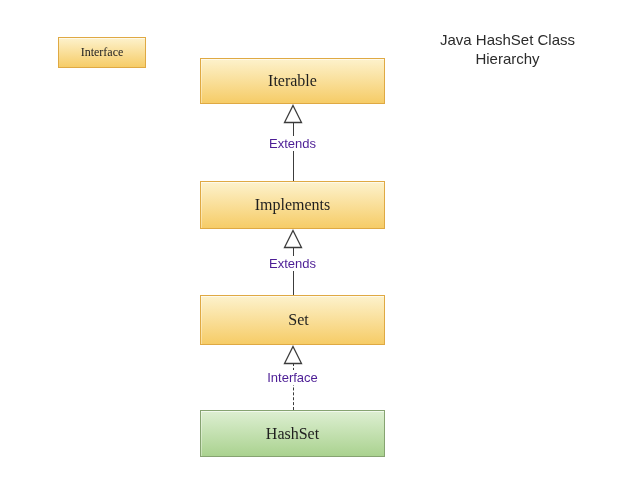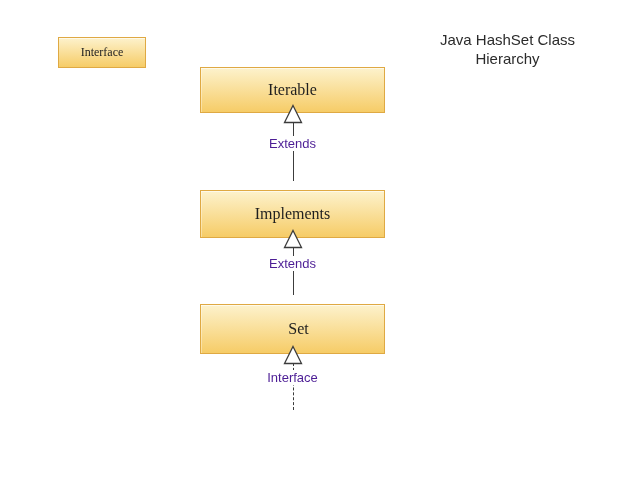--- a/index.html
+++ b/index.html
@@ -22,21 +22,20 @@
     align-items: center;
     justify-content: center;
     font-family: "Liberation Serif", "DejaVu Serif", serif;
     font-size: 16px;
     color: #1f1f1f;
     box-shadow: inset 0 1px 0 rgba(255,255,255,0.6), inset 1px 0 0 rgba(255,255,255,0.35);
   }
   .node.interface {
     background: linear-gradient(to bottom, var(--interface-fill-top), var(--interface-fill-bottom));
     border: 1px solid var(--interface-border);
-    margin-top: 9px;
   }
   .node.class {
     background: linear-gradient(to bottom, var(--class-fill-top), var(--class-fill-bottom));
     border: 1px solid var(--class-border);
   }
   .node-iterable   { top: 58px;  height: 46px; }
   .node-collection { top: 181px; height: 48px; }
   .node-set        { top: 295px; height: 50px; padding-left: 12px; }
   .node-hashset    { top: 410px; height: 47px; }
 
@@ -125,20 +124,21 @@
 
 <div class="stage">
 
   <div class="legend-box legend-interface">Interface</div>
 
   <div class="diagram-title">Java HashSet Class Hierarchy</div>
 
   <div class="node interface node-iterable">Iterable</div>
   <div class="node interface node-collection">Implements</div>
   <div class="node interface node-set">Set</div>
+  <div class="node class node-hashset">HashSet</div>
 
   <div class="connector conn-1">
     <svg class="arrow-head" width="20" height="20" viewBox="0 0 20 20">
       <polygon points="10,1.5 18.5,18.5 1.5,18.5" fill="#ffffff" stroke="#3C3C3C" stroke-width="1.3"></polygon>
     </svg>
     <div class="conn-line"></div>
     <div class="conn-label">Extends</div>
   </div>
 
   <div class="connector conn-2">

